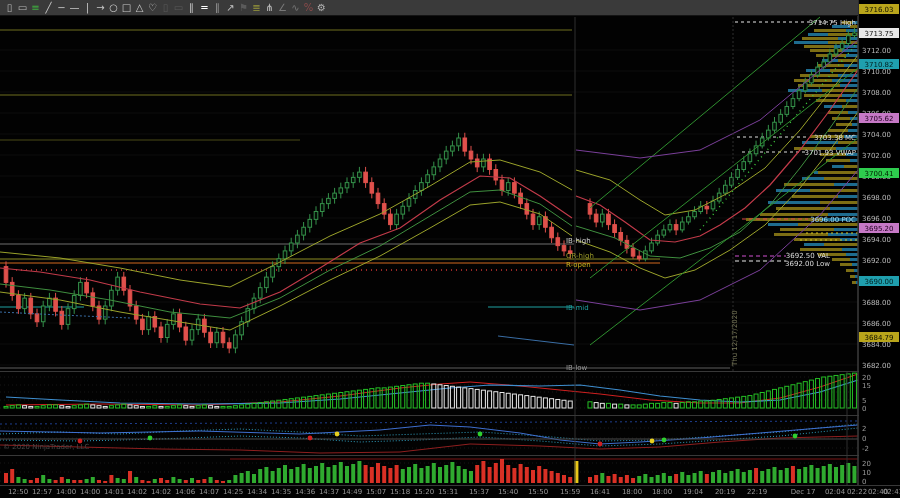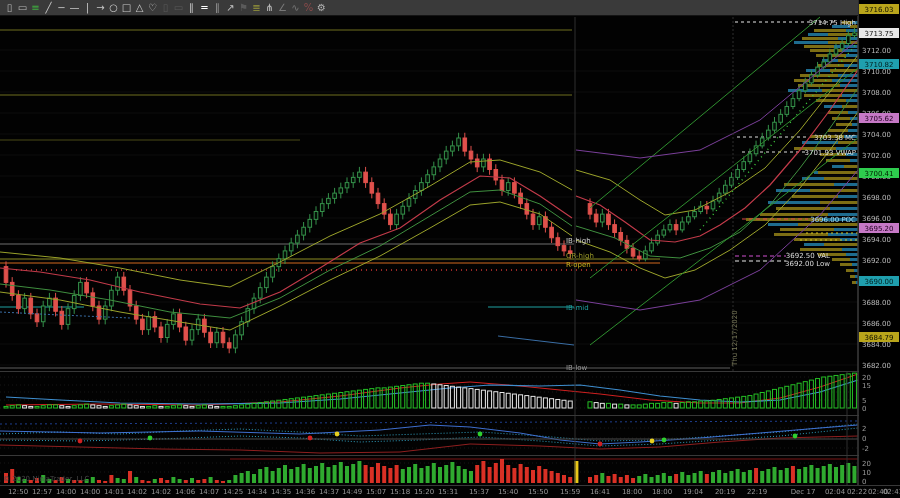--- a/index.html
+++ b/index.html
@@ -2,21 +2,21 @@
 <html><head>
 <meta charset="utf-8">
 <style>
   html,body{margin:0;padding:0;background:#000;}
   #app{position:relative;width:900px;height:498px;background:#020202;overflow:hidden;
        font-family:"DejaVu Sans",sans-serif;}
   #toolbar{position:absolute;left:0;top:0;width:858px;height:16px;background:#3a3a3a;
            border-bottom:1px solid #141414;display:flex;align-items:center;padding-left:3px;box-sizing:border-box;z-index:5;}
   .tool{width:13px;height:16px;line-height:15px;text-align:center;font-size:10px;cursor:default;}
   #chart{position:absolute;left:0;top:0;z-index:1;}
-  #copyright{position:absolute;left:3px;top:475px;font-size:7px;color:#464646;z-index:6;text-align:right;}
+  #copyright{position:absolute;left:3px;top:443px;font-size:7px;color:#464646;z-index:6;text-align:right;}
   .axis-hotzone{position:absolute;z-index:4;}
   text{font-family:"DejaVu Sans",sans-serif;}
 </style>
 </head>
 <body>
 <div id="app">
 
 <div id="toolbar">
       <span class="tool" style="color: rgb(184, 184, 184);">▯</span>
       <span class="tool" style="color: rgb(184, 184, 184);">▭</span>

